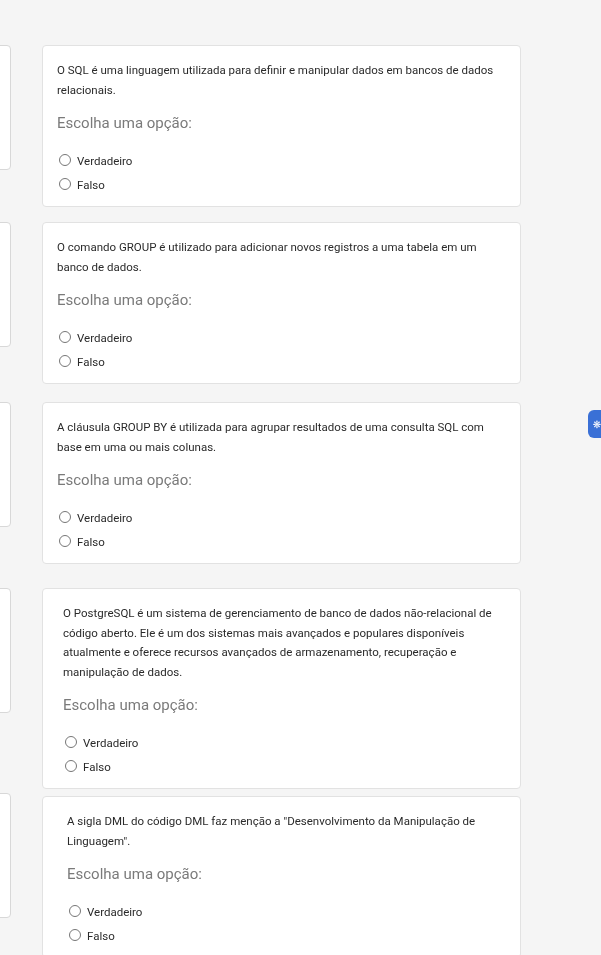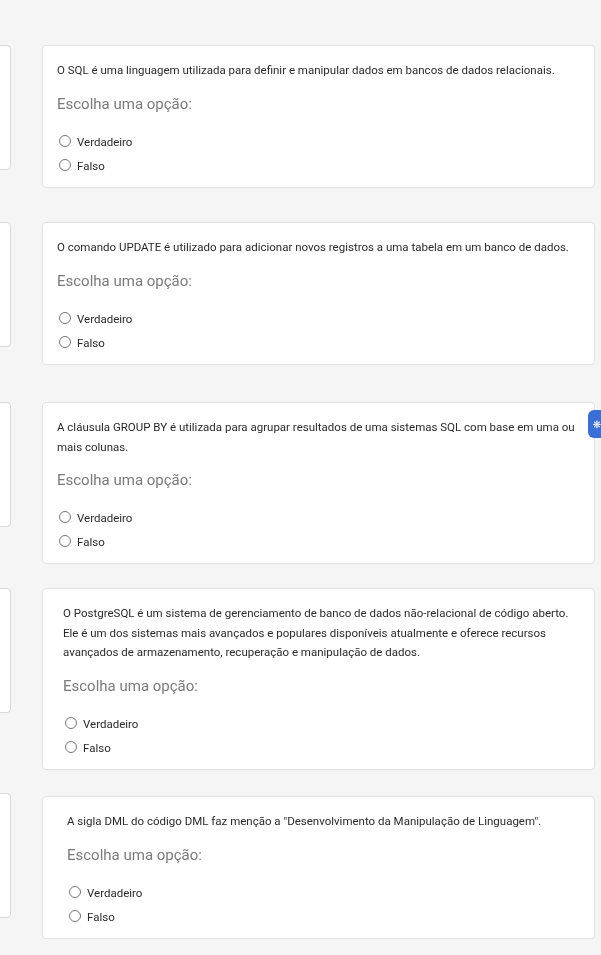--- a/index.html
+++ b/index.html
@@ -29,21 +29,21 @@
       align-items: center;
     }
     .question-sidebar-1 { top: 45px; height: 125px; }
     .question-sidebar-2 { top: 222px; height: 125px; }
     .question-sidebar-3 { top: 402px; height: 125px; }
     .question-sidebar-4 { top: 588px; height: 125px; }
     .question-sidebar-5 { top: 793px; height: 125px; }
     .question-card {
       position: absolute;
       left: 42px;
-      width: 553px;
+      width: 479px;
       background: #fff;
       border: 1px solid #e2e2e2;
       border-radius: 4px;
       padding: 15px 14px 14px 14px;
     }
     .card-1 { top: 45px; }
     .card-2 { top: 222px; }
     .card-3 { top: 402px; }
     .card-4 { top: 588px; padding-left: 20px; }
     .card-5 { top: 796px; padding-left: 24px; }
@@ -122,36 +122,36 @@
       <span class="radio-label">Verdadeiro</span>
     </div>
     <div class="radio-option">
       <input type="radio" class="radio-input" name="q1" style="">
       <span class="radio-label">Falso</span>
     </div>
   </div>
 </div>
 
 <div class="question-card card-2">
-  <div class="question-text">O comando UPDATE é utilizado para adicionar novos registros a uma tabela em um banco de dados.</div>
+  <div class="question-text">O comando GROUP é utilizado para adicionar novos registros a uma tabela em um banco de dados.</div>
   <div class="instruction-text">Escolha uma opção:</div>
   <div class="options-block">
     <div class="radio-option">
       <input type="radio" class="radio-input" name="q2" style="">
       <span class="radio-label">Verdadeiro</span>
     </div>
     <div class="radio-option">
       <input type="radio" class="radio-input" name="q2" style="">
       <span class="radio-label">Falso</span>
     </div>
   </div>
 </div>
 
 <div class="question-card card-3">
-  <div class="question-text">A cláusula GROUP BY é utilizada para agrupar resultados de uma sistemas SQL com base em uma ou mais colunas.</div>
+  <div class="question-text">A cláusula GROUP BY é utilizada para agrupar resultados de uma consulta SQL com base em uma ou mais colunas.</div>
   <div class="instruction-text">Escolha uma opção:</div>
   <div class="options-block">
     <div class="radio-option">
       <input type="radio" class="radio-input" name="q3" style="">
       <span class="radio-label">Verdadeiro</span>
     </div>
     <div class="radio-option">
       <input type="radio" class="radio-input" name="q3" style="">
       <span class="radio-label">Falso</span>
     </div>

